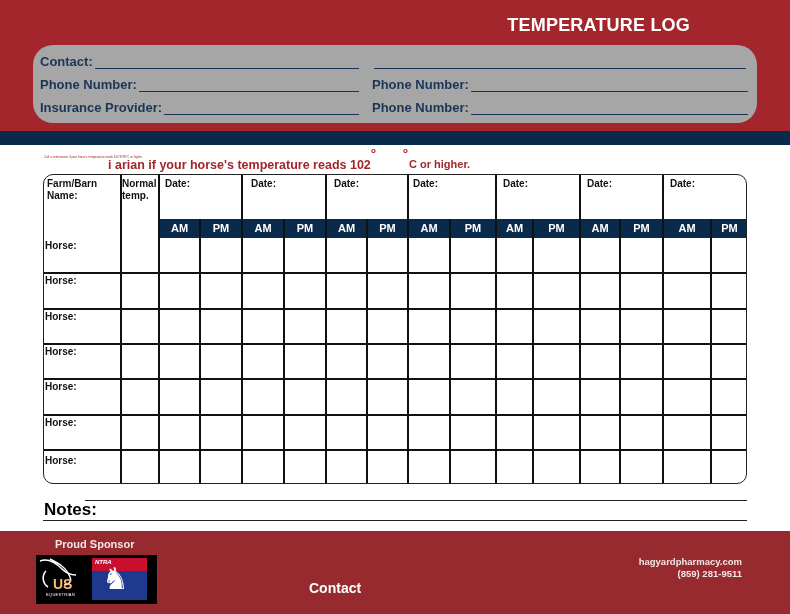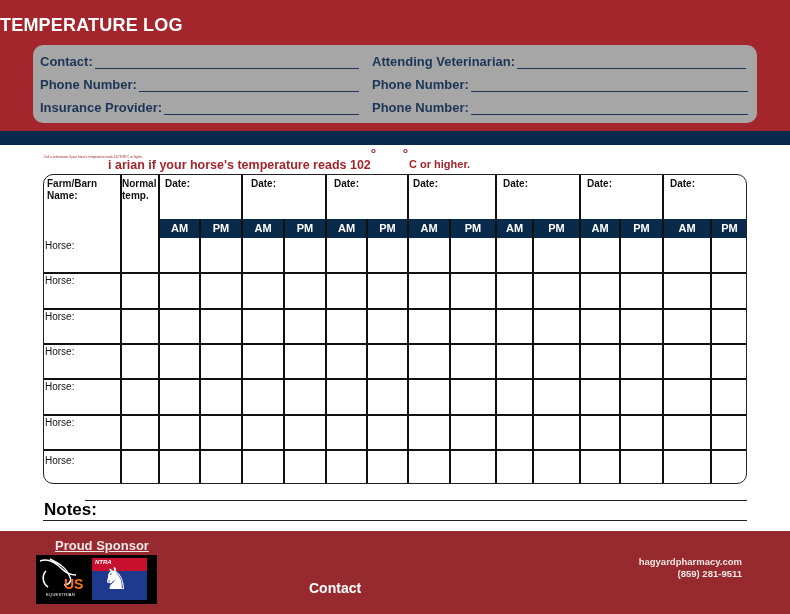--- a/index.html
+++ b/index.html
@@ -1,49 +1,49 @@
 <!DOCTYPE html>
 <html><head>
 <meta charset="utf-8">
 <style>
   * { box-sizing: border-box; margin: 0; padding: 0; }
   html, body { width: 790px; height: 614px; overflow: hidden; background: #ffffff; }
   body { position: relative; font-family: "Liberation Sans", sans-serif; }
 
   .header { position: absolute; left: 0; top: 0; width: 790px; height: 131px; background: #a3262c; }
-  .title { position: absolute; left: 0; top: 15px; width: 690px; text-align: left; color: #ffffff; font-weight: bold; font-size: 18px; letter-spacing: 0.2px; }
-  .info-box { position: absolute; left: 33px; top: 45px; width: 724px; height: 78px; background: #a6a6a6; border-radius: 10px; }
+  .title { position: absolute; left: 0; top: 15px; width: 690px; text-align: right; color: #ffffff; font-weight: bold; font-size: 18px; letter-spacing: 0.2px; }
+  .info-box { position: absolute; left: 33px; top: 45px; width: 724px; height: 78px; background: #a6a6a6; border-radius: 20px; }
   .field { position: absolute; display: flex; align-items: flex-end; color: #1c3557; font-weight: bold; font-size: 13px; height: 16px; }
   .field .lbl { white-space: nowrap; line-height: 14px; }
   .field .line { flex: 1; border-bottom: 1.5px solid #1c3557; margin-left: 2px; height: 12px; }
 
   .navy-band { position: absolute; left: 0; top: 131px; width: 790px; height: 14px; background: #0a2a4c; }
 
   .tiny-note { position: absolute; left: 44px; top: 155px; font-size: 3px; color: #a3262c; white-space: nowrap; }
   .warning { position: absolute; left: 108px; top: 158px; color: #a3262c; font-weight: bold; font-size: 12.5px; white-space: nowrap; }
   .deg { position: absolute; top: 146px; color: #a3262c; font-weight: bold; font-size: 8px; }
   .warning2 { position: absolute; left: 409px; top: 158px; color: #a3262c; font-weight: bold; font-size: 11px; white-space: nowrap; }
 
   .table-wrap { position: absolute; left: 43px; top: 174px; width: 704px; height: 310px; border: 1.5px solid #222; border-radius: 10px; overflow: hidden; }
   .vline { position: absolute; top: 0; width: 1.5px; background: #111; }
   .hline { position: absolute; left: 0; height: 1.5px; background: #111; width: 704px; }
   .ampm-band { position: absolute; left: 115px; top: 44px; width: 589px; height: 19px; background: #0a2a4c; }
   .ampm { position: absolute; top: 44px; height: 19px; line-height: 19px; text-align: center; color: #ffffff; font-weight: bold; font-size: 11px; }
   .hdr-text { position: absolute; font-weight: bold; font-size: 10px; color: #111; line-height: 12px; }
-  .horse-lbl { position: absolute; left: 1px; font-weight: normal; font-size: 10px; color: #111; }
+  .horse-lbl { position: absolute; left: 1px; font-weight: bold; font-size: 10px; color: #111; }
 
   .notes-lbl { position: absolute; left: 44px; top: 500px; font-weight: bold; font-size: 17px; color: #000000; }
   .notes-line1 { position: absolute; left: 85px; top: 500px; width: 662px; border-bottom: 1.5px solid #222; }
   .notes-line2 { position: absolute; left: 43px; top: 520px; width: 704px; border-bottom: 1.5px solid #222; }
 
   .footer { position: absolute; left: 0; top: 531px; width: 790px; height: 83px; background: #962a2e; }
-  .sponsor-lbl { position: absolute; left: 55px; top: 7px; color: #f2e6e6; font-weight: bold; font-size: 13px; text-decoration: underline; }
+  .sponsor-lbl { position: absolute; left: 55px; top: 7px; color: #f2e6e6; font-weight: bold; font-size: 11px; }
   .logo-box { position: absolute; left: 36px; top: 24px; width: 121px; height: 49px; background: #000; }
   .use-logo { position: absolute; left: 0; top: 0; width: 54px; height: 49px; color: #fff; }
-  .use-us { position: absolute; left: 17px; top: 21px; font-weight: bold; font-size: 14px; color: #f97316; margin-left: 11px; }
+  .use-us { position: absolute; left: 17px; top: 21px; font-weight: bold; font-size: 14px; color: #fdba74; }
   .use-sub { position: absolute; left: 10px; top: 37px; font-size: 4px; color: #fff; letter-spacing: 0.3px; }
   .ntra-logo { position: absolute; left: 56px; top: 3px; width: 55px; height: 42px; background: #1e3a8f; overflow: hidden; }
   .ntra-top { position: absolute; left: 0; top: 0; width: 55px; height: 13px; background: #c8102e; }
   .ntra-text { position: absolute; left: 3px; top: 1px; font-size: 6px; font-weight: bold; font-style: italic; color: #fff; }
   .horse-glyph { position: absolute; left: 10px; top: 4px; font-size: 30px; color: #fff; line-height: 34px; }
 
   .brand { position: absolute; left: 306px; top: 8px; color: #ffffff; font-family: "Liberation Serif", serif; font-weight: bold; font-size: 36px; letter-spacing: -1px; line-height: 38px; }
   .brand-sub { position: absolute; left: 309px; top: 49px; color: #ffffff; font-weight: bold; font-size: 14px; }
   .contact-web { position: absolute; right: 48px; top: 25px; color: #f2e6e6; font-weight: bold; font-size: 9.5px; text-align: right; }
   .contact-phone { position: absolute; right: 48px; top: 37px; color: #f2e6e6; font-weight: bold; font-size: 9.5px; text-align: right; }
@@ -60,21 +60,20 @@
     </div>
     <div class="field" style="left:7px; top:31px; width:319px;">
       <span class="lbl">Phone Number:</span>
       <span class="line"></span>
     </div>
     <div class="field" style="left:7px; top:54px; width:319px;">
       <span class="lbl">Insurance Provider:</span>
       <span class="line"></span>
     </div>
     <div class="field" style="left:339px; top:8px; width:374px;">
-      <span class="lbl">Attending Veterinarian:</span>
       <span class="line"></span>
     </div>
     <div class="field" style="left:339px; top:31px; width:376px;">
       <span class="lbl">Phone Number:</span>
       <span class="line"></span>
     </div>
     <div class="field" style="left:339px; top:54px; width:376px;">
       <span class="lbl">Phone Number:</span>
       <span class="line"></span>
     </div>

